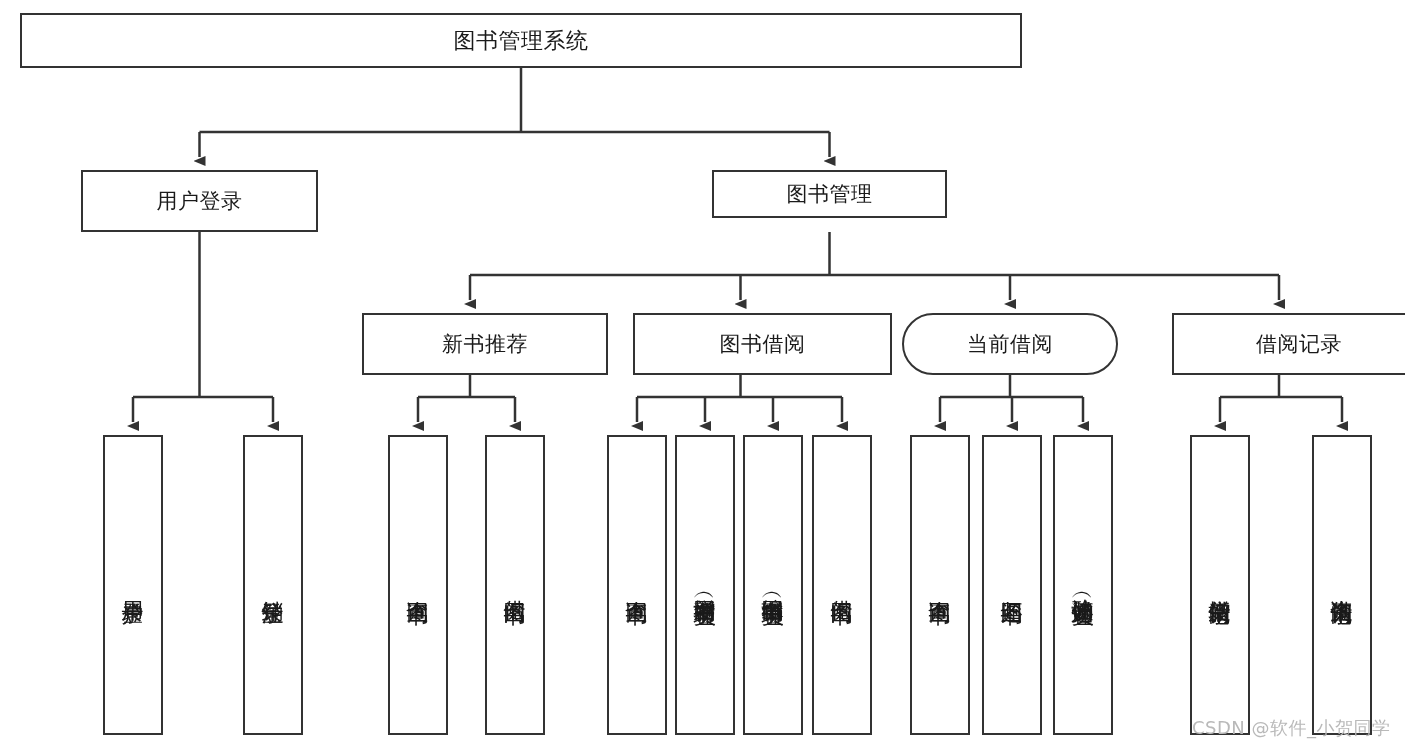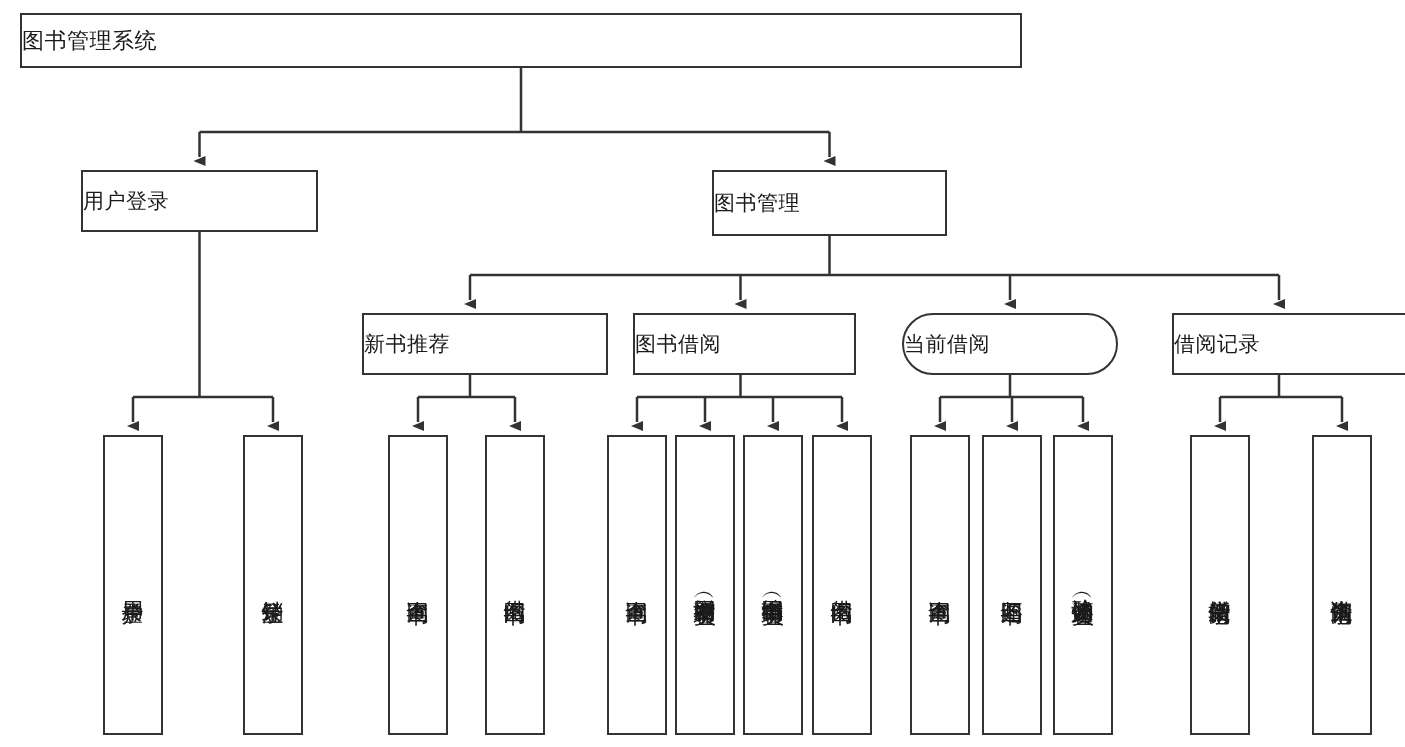--- a/index.html
+++ b/index.html
@@ -26,21 +26,21 @@
     height: 747px;
     pointer-events: none;
   }
   .node {
     position: absolute;
     box-sizing: border-box;
     border: 2.5px solid #333333;
     background: #ffffff;
     display: flex;
     align-items: center;
-    justify-content: flex-start;
+    justify-content: center;
     color: #1a1a1a;
   }
   .node .node-label {
     display: block;
     text-align: center;
     line-height: 1.18;
     letter-spacing: 0.5px;
   }
   .node.horizontal .node-label {
     font-size: 21px;
@@ -110,27 +110,27 @@
         <path d="M 1342 397 L 1342 422" marker-end="url(#arrowhead)"></path>
       </g>
   </svg>
   <div id="node-group">
       <div class="node horizontal root" style="left: 20px; top: 13px; width: 1002px; height: 55px;">
         <span class="node-label">图书管理系统</span>
       </div>
       <div class="node horizontal level2" style="left: 81px; top: 170px; width: 237px; height: 62px;">
         <span class="node-label">用户登录</span>
       </div>
-      <div class="node horizontal level2" style="left: 712px; top: 170px; width: 235px; height: 66px;">
+      <div class="node horizontal level2" style="left: 712px; top: 170px; width: 235px; height: 48px;">
         <span class="node-label">图书管理</span>
       </div>
       <div class="node horizontal level3" style="left: 362px; top: 313px; width: 246px; height: 62px;">
         <span class="node-label">新书推荐</span>
       </div>
-      <div class="node horizontal level3" style="left: 633px; top: 313px; width: 223px; height: 62px;">
+      <div class="node horizontal level3" style="left: 633px; top: 313px; width: 259px; height: 62px;">
         <span class="node-label">图书借阅</span>
       </div>
       <div class="node horizontal level3" style="left: 902px; top: 313px; width: 216px; height: 62px; border-radius: 31px;">
         <span class="node-label">当前借阅</span>
       </div>
       <div class="node horizontal level3" style="left: 1172px; top: 313px; width: 254px; height: 62px;">
         <span class="node-label">借阅记录</span>
       </div>
       <div class="node vertical leaf" style="left: 103px; top: 435px; width: 60px; height: 300px;">
         <span class="node-label">用户登录</span>
@@ -165,13 +165,14 @@
       <div class="node vertical leaf" style="left: 1053px; top: 435px; width: 60px; height: 300px;">
         <span class="node-label">确认归还（管理员）</span>
       </div>
       <div class="node vertical leaf" style="left: 1190px; top: 435px; width: 60px; height: 300px;">
         <span class="node-label">新增借阅记录</span>
       </div>
       <div class="node vertical leaf" style="left: 1312px; top: 435px; width: 60px; height: 300px;">
         <span class="node-label">查询借阅记录</span>
       </div>
     </div>
+  <div class="watermark" style="left: 1192px; top: 716px;">CSDN @软件_小贺同学</div>
 </div>
 
 </body></html>

